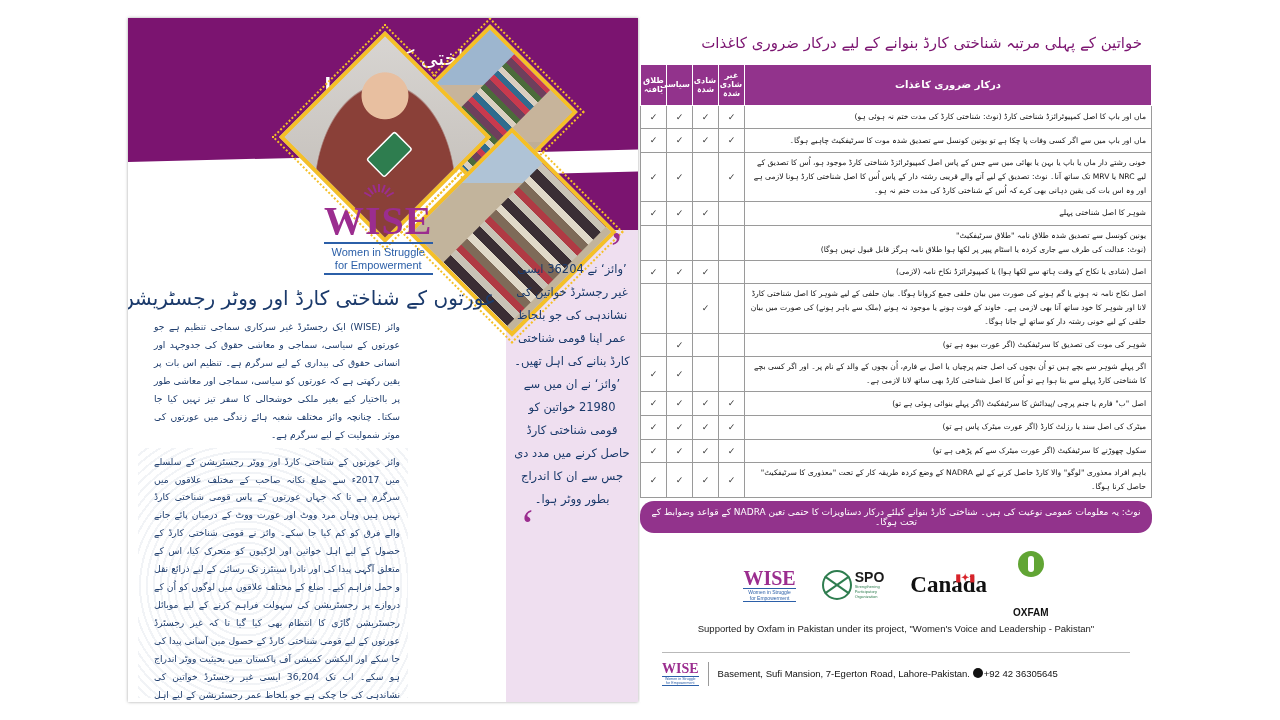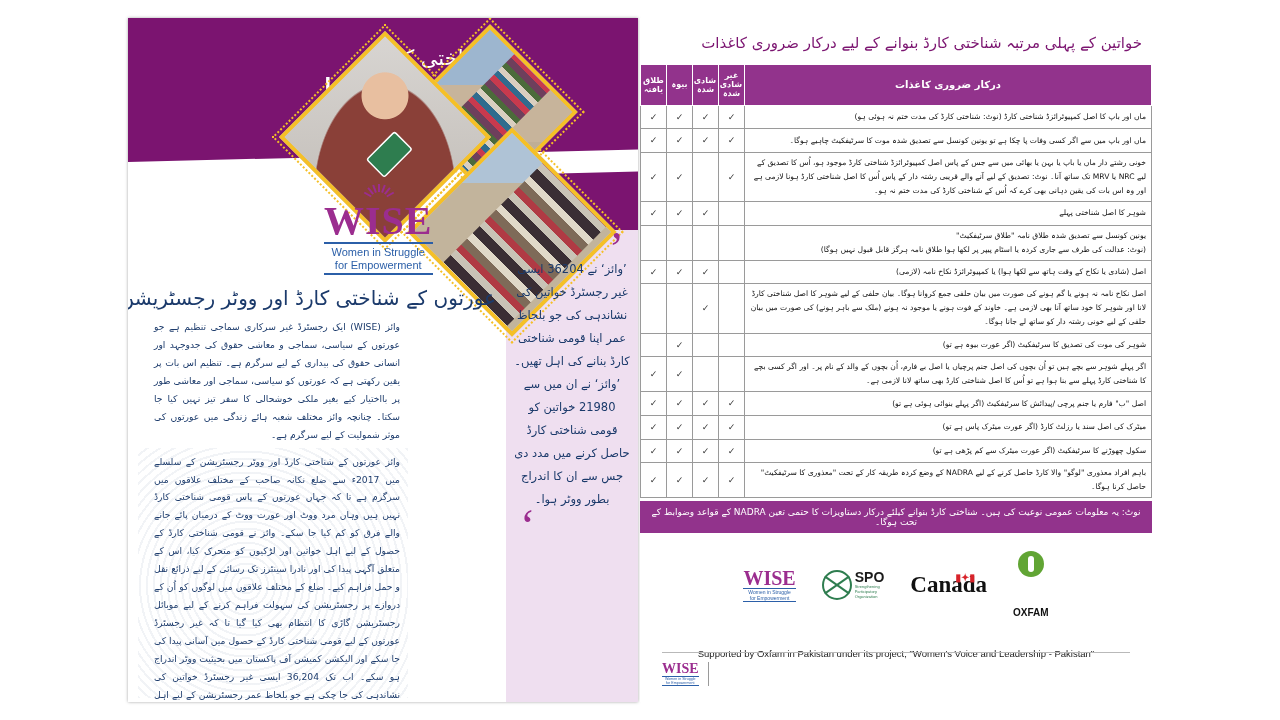--- a/index.html
+++ b/index.html
@@ -162,20 +162,21 @@
     font-family: "DejaVu Sans", sans-serif; vertical-align: middle;
   }
   table.docs td.ck { text-align: center; font-size: 9px; color: #333; padding: 3px 0; }
   col.c-ck { width: 26px; }
   col.c-doc { width: auto; }
 
   .note-bar {
     background: #92338C; color: #fff; font-size: 9px; text-align: center;
     padding: 6px 8px; direction: rtl; margin-top: 3px;
     font-family: "DejaVu Sans", sans-serif;
+    border-radius: 14px;
   }
 
   
   .logos { display: flex; justify-content: center; align-items: center; gap: 26px; margin-top: 18px; }
   .lg-wise { text-align: center; }
   .lg-wise .w { font-family:"Liberation Serif",serif; font-size:20px; font-weight:700; color:#9B2D8F; line-height:1; }
   .lg-wise .t { font-size:5px; color:#2B5FA8; border-top:1px solid #2B5FA8; border-bottom:1px solid #2B5FA8; line-height:1.2; }
   .lg-spo { display:flex; align-items:center; gap:3px; }
   .spo-globe { width:30px; height:30px; border:2px solid #2E7D4F; border-radius:50%; position:relative; }
   .spo-globe:before,.spo-globe:after{ content:""; position:absolute; left:50%; top:-2px; width:2px; height:30px; background:#2E7D4F; }
@@ -185,21 +186,21 @@
   .lg-spo .txt .sub { font-size:4px; color:#2E7D4F; line-height:1.3; }
   .lg-canada { font-family:"Liberation Serif",serif; font-size:23px; font-weight:700; color:#111; position:relative; }
   .lg-canada .flag { position:absolute; right:12px; top:0px; font-size:10px; color:#D8232A; }
   .lg-oxfam { text-align:center; }
   .ox-dot { width:26px; height:26px; border-radius:50%; background:#61A534; margin:0 auto; position:relative; }
   .ox-dot:after{ content:""; position:absolute; left:50%; top:5px; transform:translateX(-50%); width:6px; height:16px; background:#fff; border-radius:3px; }
   .lg-oxfam .n { font-size:10px; font-weight:700; color:#111;margin-top:30px; }
 
   .support {
     text-align: center; font-size: 9.5px; color: #1a1a1a; line-height: 1.55;
-    margin-top: 29px; padding: 0 24px;
+    margin-top: 4px; padding: 0 24px;
   }
 
   .contact-wrap { position:absolute; left:22px; right:22px; bottom:16px; }
   .contact-rule { border-top:1px solid #b9b9b9; margin-bottom:9px; }
   .contact { display:flex; align-items:center; gap:9px; }
   .contact .cw { text-align:center; }
   .contact .cw .w { font-family:"Liberation Serif",serif; font-size:14px; font-weight:700; color:#9B2D8F; line-height:1; }
   .contact .cw .t { font-size:3.6px; color:#2B5FA8; border-top:1px solid #2B5FA8; border-bottom:1px solid #2B5FA8; }
   .contact .bar { width:1px; align-self:stretch; background:#9a9a9a; }
   .contact .lines { font-size:9.5px; color:#111; line-height:1.72; }
@@ -278,21 +279,21 @@
       <colgroup>
         <col class="c-ck">
           <col class="c-ck">
           <col class="c-ck">
           <col class="c-ck">
           <col class="c-doc">
       </colgroup>
       <thead>
         <tr>
           <th>طلاق یافتہ</th>
-          <th>بیوہ</th>
+          <th>سیاسی</th>
           <th>شادی شدہ</th>
           <th>غیر شادی شدہ</th>
           <th class="wide">درکار ضروری کاغذات</th>
         </tr>
       </thead>
       <tbody id="docs-body">
           <tr>
             <td class="ck">✓</td>
             <td class="ck">✓</td>
             <td class="ck">✓</td>
@@ -454,17 +455,21 @@
       <div class="contact">
         <div class="cw">
           <div class="w">WISE</div>
           <div class="t">
             <div>Women in Struggle</div>
             <div>for Empowerment</div>
           </div>
         </div>
         <div class="bar"></div>
         <div class="lines">
+          <div>
+            <span>Basement, Sufi Mansion, 7-Egerton Road,  Lahore-Pakistan.</span>
+            <span class="ic phone"></span><span>+92 42 36305645</span>
+          </div>
         </div>
       </div>
     </div>
   </div>
 </div>
 
 </body></html>

